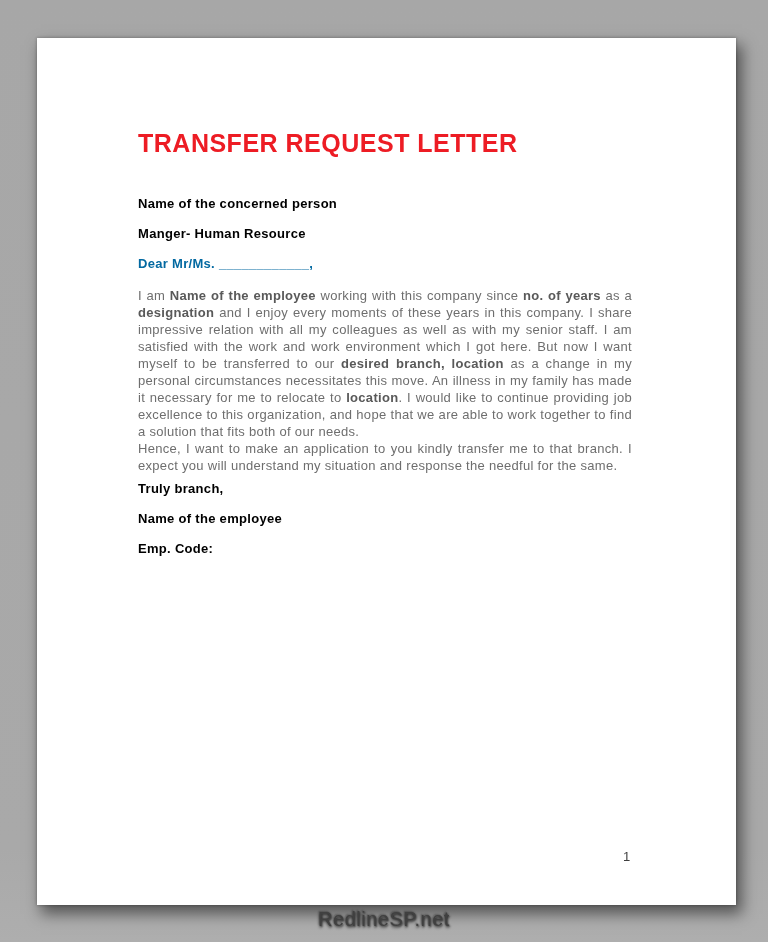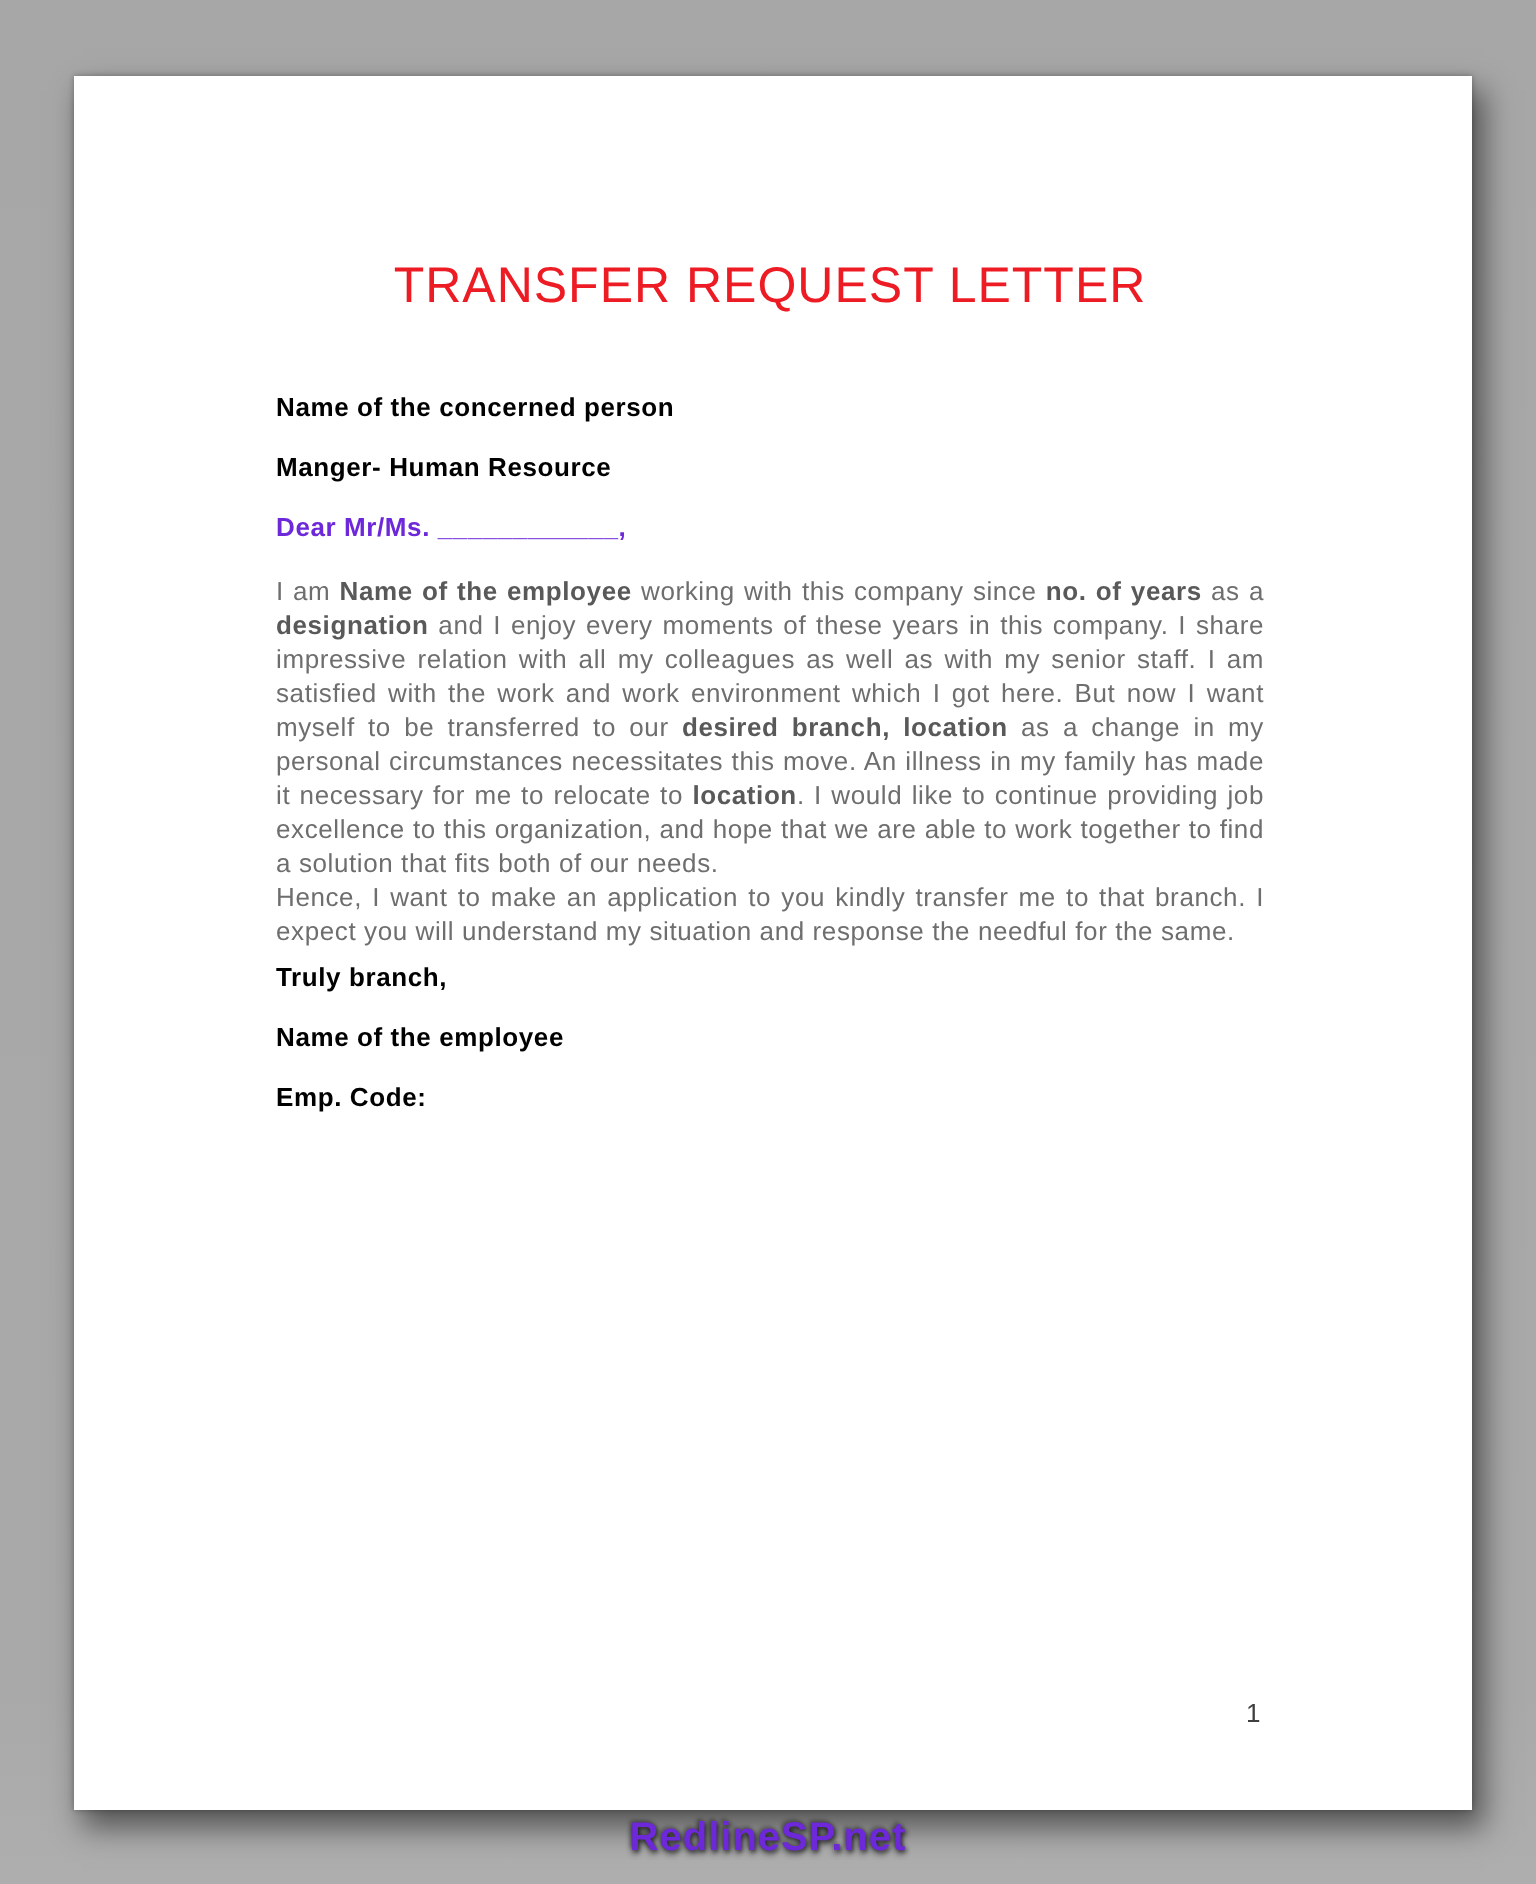--- a/index.html
+++ b/index.html
@@ -18,36 +18,36 @@
     top: 38px;
     width: 699px;
     height: 867px;
     background: #ffffff;
     box-shadow: 5px 8px 14px 1px rgba(0,0,0,0.50),
                 0 0 3px rgba(0,0,0,0.30);
     padding: 92px 104px 0 101px;
   }
   .title {
     margin: 0 0 40px 0;
-    text-align: center;
+    text-align: left;
     color: #ed1c24;
     font-size: 25px;
     line-height: 27px;
-    font-weight: normal;
+    font-weight: bold;
     letter-spacing: 0.5px;
   }
   .line {
     margin: 0 0 17px 0;
     font-size: 13px;
     line-height: 13px;
     color: #000000;
     font-weight: bold;
     letter-spacing: 0.3px;
   }
-  .salutation, .thanks { color: #6d28d9; }
+  .salutation, .thanks { color: #0369a1; }
   .body-text {
     margin: 7px 0 8px 0;
     font-size: 13px;
     line-height: 17px;
     color: #6e6e6e;
     font-weight: normal;
     letter-spacing: 0.3px;
     text-align: justify;
   }
   .body-text b { color: #595959; font-weight: bold; }
@@ -59,23 +59,23 @@
     line-height: 13px;
     color: #3f3f3f;
     font-weight: normal;
   }
   .watermark {
     position: absolute;
     left: 0;
     right: 0;
     top: 908px;
     text-align: center;
-    color: #6d28d9;
+    color: #404040;
     font-size: 20px;
-    font-weight: bold;
+    font-weight: normal;
     letter-spacing: 0.5px;
     text-shadow: 1px 1px 2px rgba(0,0,0,0.55),
                  -1px -1px 2px rgba(0,0,0,0.35),
                  0 2px 3px rgba(0,0,0,0.45);
   }
 </style>
 </head>
 <body>
 
 <div class="paper">

